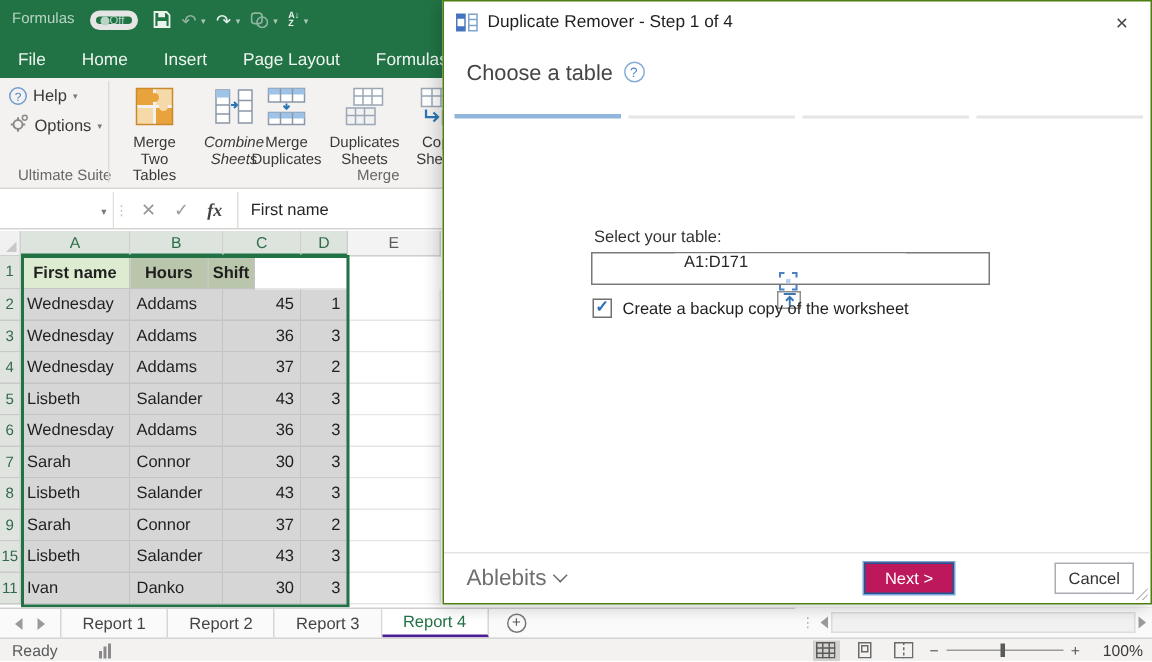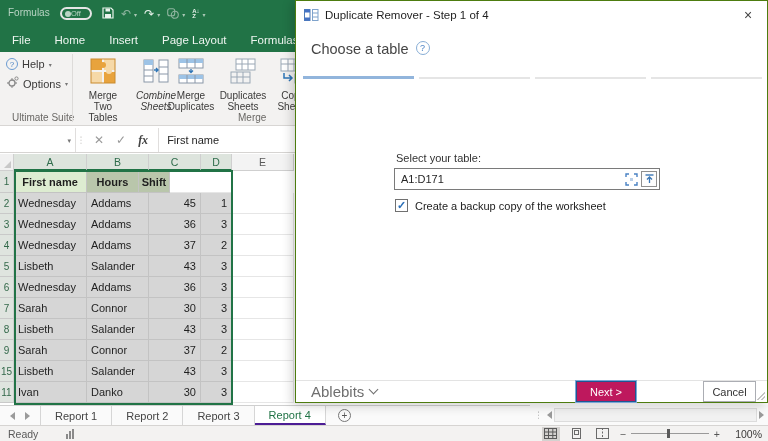--- a/index.html
+++ b/index.html
@@ -3,21 +3,21 @@
 <meta charset="utf-8">
 <style>
   * { margin:0; padding:0; box-sizing:border-box; }
   html,body { width:768px; height:441px; overflow:hidden; background:#fff;
               font-family:"Liberation Sans", sans-serif; }
   .screen { position:relative; width:768px; height:441px; background:#fff; overflow:hidden; }
 
   
   .titlebar { position:absolute; left:0; top:0; width:768px; height:28px; background:#217346; }
   .autosave { position:absolute; left:8px; top:7px; font-size:10px; color:#b9d4c4; }
-  .as-toggle { position:absolute; left:60px; top:7px; width:32px; height:13px; border:2px solid #e5e5e5;
+  .as-toggle { position:absolute; left:60px; top:7px; width:32px; height:13px; border:4px solid #e5e5e5;
                border-radius:7px; display:flex; align-items:center; padding:0 3px; gap:0; }
   .as-dot { width:6px; height:6px; border-radius:50%; background:#b9d4c4; }
   .as-off { font-size:7.5px; color:#b9d4c4; }
   .qat { position:absolute; left:102px; top:0; height:28px; display:flex; align-items:center; gap:7px; }
   .qat .ic { font-size:12px; color:#e9f3ec; line-height:1; }
   .qat .dim { color:#8fb5a0; }
   .qat .dd { font-size:6px; color:#a9c8b5; margin-left:-4px; }
   .sorticon { display:inline-flex; flex-direction:column; font-size:6px; color:#e9f3ec; line-height:5px; font-weight:bold; }
 
   
@@ -116,29 +116,29 @@
   .dlg-close { position:absolute; right:8px; top:3px; width:22px; height:22px; display:flex; align-items:center;
                justify-content:center; font-size:14px; color:#444; }
   .dlg-heading { position:absolute; left:15px; top:40px; font-size:14.5px; color:#454545; display:flex; align-items:flex-start; gap:7px; }
   .hq { width:14px; height:14px; border:1px solid #88aed6; border-radius:50%; color:#4a82c4; font-size:9px;
         display:flex; align-items:center; justify-content:center; }
   .steps { position:absolute; left:7px; top:75px; width:459px; display:flex; gap:5px; }
   .steps .seg { flex:1; height:2px; background:#e5e5e5; margin-top:1px; }
   .steps .seg.on { height:3px; background:#92b5dc; margin-top:0; }
   .sel-label { position:absolute; left:100px; top:151px; font-size:11px; color:#333; }
   .range-wrap { position:absolute; left:98px; top:167px; width:266px; height:22px; border:1px solid #7a7a7a;
-                background:#fff; display:flex; align-items:center; }
+                background:#fff; display:flex; align-items:center;flex-direction:column; }
   .range-wrap input { flex:1; border:0; outline:none; font-size:11px; color:#262626; padding:0 6px; min-width:0; }
   .rw-ic { display:flex; align-items:center; margin-right:3px; }
   .collapse-btn { width:16px; height:16px; border:1px solid #8f8f8f; margin-right:2px; display:flex;
                   align-items:center; justify-content:center; background:#fdfdfd; }
   .chk-row { position:absolute; left:99px; top:198px; display:flex; align-items:center; gap:7px; }
   .chk { width:13px; height:13px; border:1px solid #707070; background:#fff; display:flex; align-items:center;
          justify-content:center; color:#2b6fb8; font-size:11px; font-weight:bold; line-height:1; }
-  .dlg-footer { position:absolute; left:0; bottom:0; width:100%; height:22px; border-top:1px solid #e3e3e3;
+  .dlg-footer { position:absolute; left:0; bottom:0; width:100%; height:34px; border-top:1px solid #e3e3e3;
                 display:flex; align-items:center; }
   .brand { margin-left:15px; font-size:15px; color:#6f6f6f; display:flex; align-items:center; gap:6px; }
   .chev { width:7px; height:7px; border-right:1.5px solid #6f6f6f; border-bottom:1.5px solid #6f6f6f;
           transform:rotate(45deg); margin-top:-4px; }
   .btn { height:21px; font-size:11px; display:flex; align-items:center; justify-content:center; }
   .btn-next { position:absolute; right:131px; width:60px; background:#be185d; color:#fff;
               border:1px solid #1f5693; box-shadow:0 0 0 1px #7aa7d8; }
   .btn-cancel { position:absolute; right:11px; width:53px; background:#fff; color:#333; border:1px solid #abadb3; }
   .grip { position:absolute; right:2px; bottom:2px; width:8px; height:8px;
           background:

